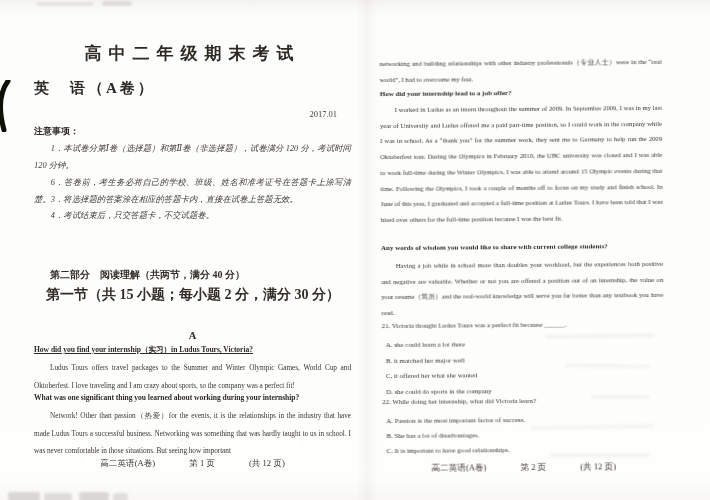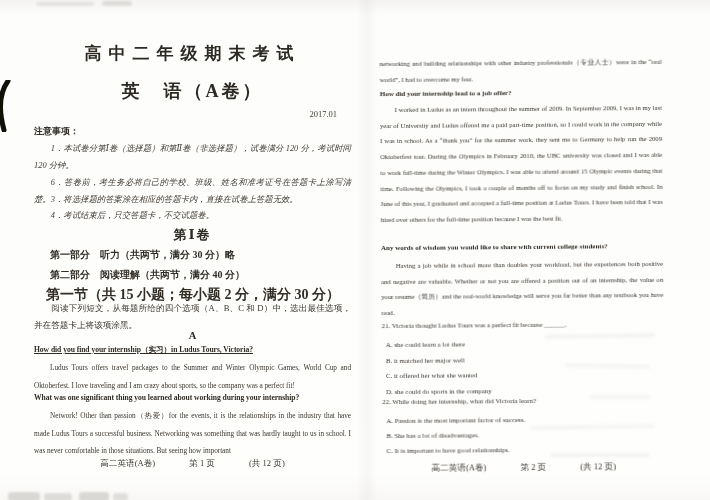--- a/index.html
+++ b/index.html
@@ -16,21 +16,21 @@
   }
   
   .page{position:absolute;top:0;height:500px;}
   #page1{left:34px;width:317px;}
   #page2{left:381px;width:282px;transform:rotate(-0.45deg);}
   .blk{position:absolute;left:0;width:100%;}
   .soft{filter:blur(0.22px);}
 
   
   .p1-title{top:42px;text-align:center;font-size:17px;font-weight:700;letter-spacing:7px;color:#2d2a23;}
-  .p1-subtitle{top:79px;text-align:center;font-size:18px;font-weight:700;letter-spacing:3px;color:#2d2a23;}
+  .p1-subtitle{top:79px;text-align:left;font-size:15px;font-weight:700;letter-spacing:3px;color:#2d2a23;}
   .p1-date{top:109px;text-align:right;padding-right:14px;box-sizing:border-box;font-size:8.5px;color:#45413a;}
   .p1-notice-head{top:125px;font-size:9px;font-weight:700;color:#322e27;}
   .notice{font-size:8.4px;line-height:16.5px;text-align:justify;font-style:italic;color:#403b33;}
   .n-indent{text-indent:2em;}
   .p1-n1{top:141px;}
   .p1-n2{top:175px;}
   .p1-n3{top:192px;}
   .p1-n4{top:208px;}
   .p1-vol{top:226px;text-align:center;font-size:13px;font-weight:700;letter-spacing:2px;color:#2d2a23;}
   .cn-sec{font-size:10px;font-weight:700;color:#322e27;padding-left:16px;}
@@ -109,25 +109,22 @@
 
   <div id="page1" class="page soft">
     <div class="blk p1-title">高中二年级期末考试</div>
     <div class="blk p1-subtitle">英　语（A卷）</div>
     <div class="blk p1-date">2017.01</div>
     <div class="blk p1-notice-head">注意事项：</div>
     <div class="blk p1-n1 notice n-indent">1．本试卷分第Ⅰ卷（选择题）和第Ⅱ卷（非选择题），试卷满分 120 分，考试时间 120 分钟。</div>
     <div class="blk p1-n2 notice n-indent">6．答卷前，考生务必将自己的学校、班级、姓名和准考证号在答题卡上涂写清楚。</div>
     <div class="blk p1-n3 notice n-indent">3．将选择题的答案涂在相应的答题卡内，直接在试卷上答题无效。</div>
     <div class="blk p1-n4 notice n-indent">4．考试结束后，只交答题卡，不交试题卷。</div>
-    <div class="blk p1-vol">第Ⅰ卷</div>
-    <div class="blk p1-part1 cn-sec">第一部分　听力（共两节，满分 30 分）略</div>
     <div class="blk p1-part2 cn-sec">第二部分　阅读理解（共两节，满分 40 分）</div>
     <div class="blk p1-sec1">第一节（共 15 小题；每小题 2 分，满分 30 分）</div>
-    <div class="blk p1-instr">阅读下列短文，从每题所给的四个选项（A、B、C 和 D）中，选出最佳选项，并在答题卡上将该项涂黑。</div>
     <div class="blk p1-A">A</div>
     <div class="blk p1-q1 en-bold">How did you find your internship（实习）in Ludus Tours, Victoria?</div>
     <div class="blk p1-para1 en-para ind">Ludus Tours offers travel packages to the Summer and Winter Olympic Games, World Cup and Oktoberfest. I love traveling and I am crazy about sports, so the company was a perfect fit!</div>
     <div class="blk p1-q2 en-bold">What was one significant thing you learned about working during your internship?</div>
     <div class="blk p1-para2 en-para ind">Network! Other than passion（热爱）for the events, it is the relationships in the industry that have made Ludus Tours a successful business. Networking was something that was hardly taught to us in school. I was never comfortable in those situations. But seeing how important</div>
     <div class="blk p1-footer footer">
       <span>高二英语(A卷)</span><span>第 1 页</span><span>(共 12 页)</span>
     </div>
   </div>
 

